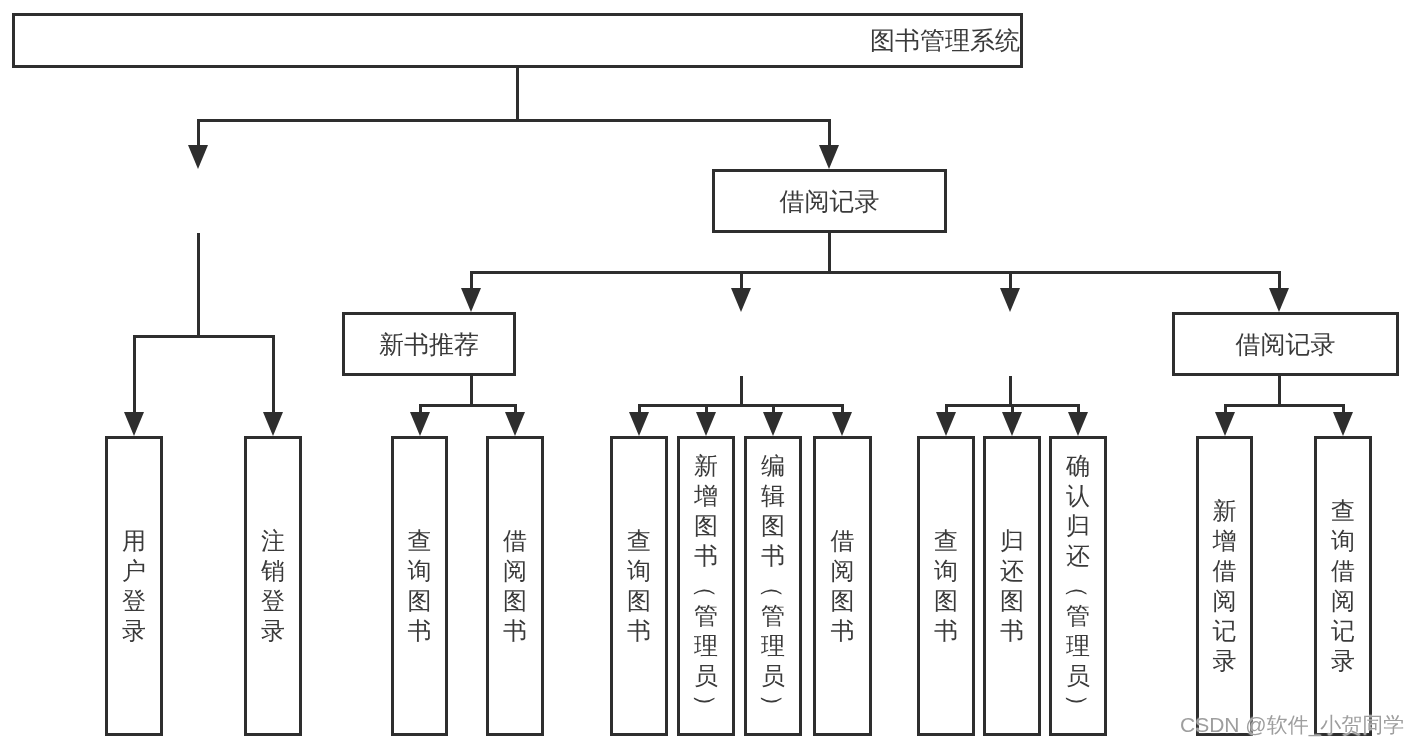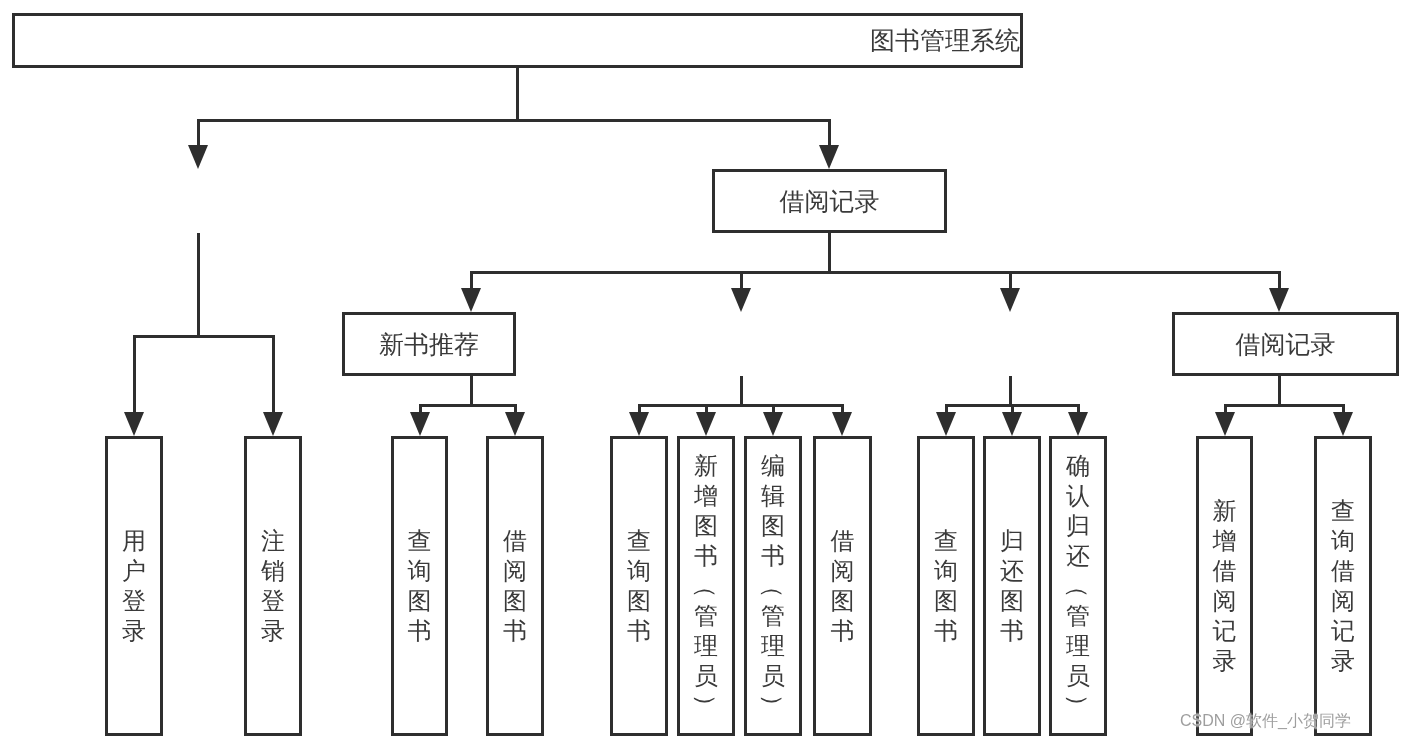--- a/index.html
+++ b/index.html
@@ -23,21 +23,21 @@
   .vline,.hline{position:absolute;background:var(--line);z-index:1;}
   .vline{width:3px;}
   .hline{height:3px;}
   .arrow{
     position:absolute;width:0;height:0;z-index:1;
     border-style:solid;border-color:transparent;
     border-width:24px 10px 0 10px;border-top-color:var(--line);
   }
   .watermark{
     position:absolute;left:1180px;top:711px;z-index:5;
-    font-size:16px;color:var(--wm);white-space:nowrap;
+    font-size:21px;color:var(--wm);white-space:nowrap;
     text-shadow:0 0 2px #fff, 0 0 2px #fff;
   }
 </style>
 </head>
 <body>
 
 <div class="canvas" id="canvas">
   <div class="watermark">CSDN @软件_小贺同学</div>
 <div class="vline" style="left: 515.5px; top: 68px; height: 52px;"></div>
     <div class="hline" style="left: 196.5px; top: 118.5px; width: 634px;"></div>

